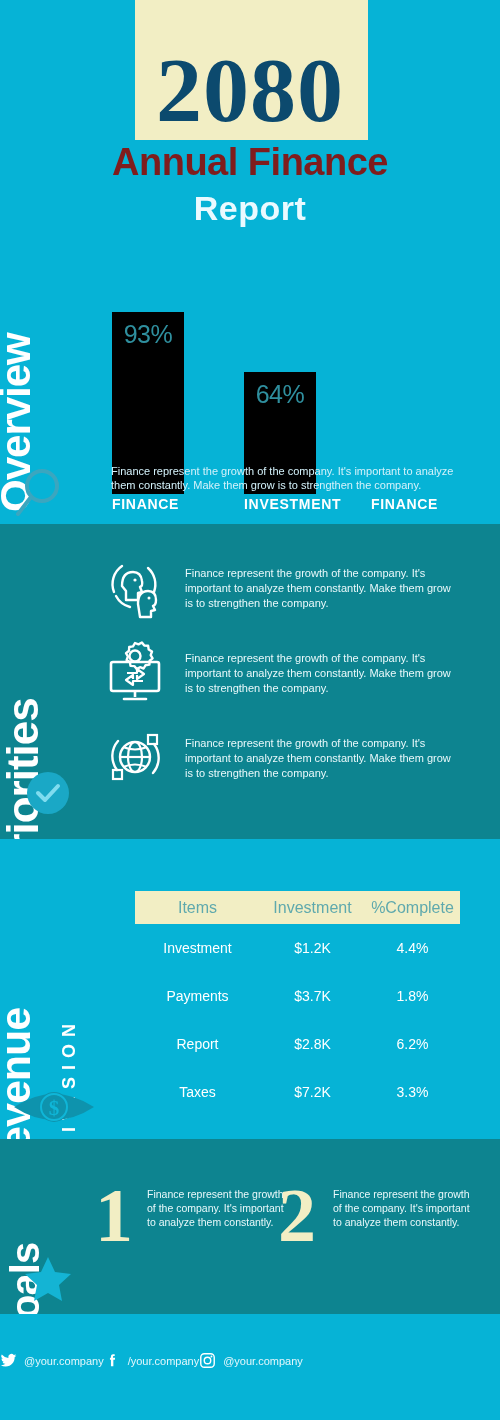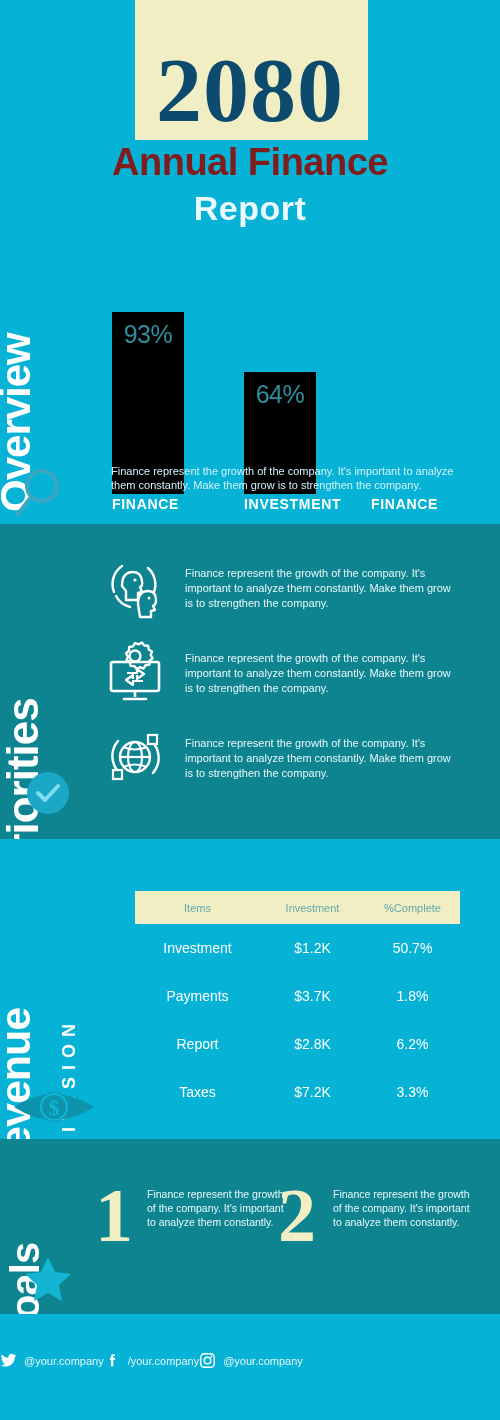--- a/index.html
+++ b/index.html
@@ -100,21 +100,21 @@
 
   
   .revenue { height:300px; }
   .rv-label { left:40px; top:292px; font-size:43px; letter-spacing:-1px; }
   .rv-label2 { left:80px; top:292px; font-size:18px; letter-spacing:7px; }
   .table { position:absolute; left:135px; top:52px; width:325px; }
   .t-head {
     display:flex; background:#f2eec4; height:33px; align-items:center;
   }
   .t-head div {
-    font-size:11px; color:#5fa9ad; text-align:center;
+    font-size:16px; color:#5fa9ad; text-align:center;
   }
   .t-row { display:flex; height:48px; align-items:center; }
   .t-row div {
     font-size:14px; color:#ffffff; text-align:center;
   }
   .c1 { width:125px; }
   .c2 { width:105px; }
   .c3 { width:95px; }
 
   
@@ -270,21 +270,21 @@
     <div class="table">
       <div class="t-head">
         <div class="c1">Items</div>
         <div class="c2">Investment</div>
         <div class="c3">%Complete</div>
       </div>
 
       <div class="t-row">
         <div class="c1">Investment</div>
         <div class="c2">$1.2K</div>
-        <div class="c3">50.7%</div>
+        <div class="c3">4.4%</div>
       </div>
       <div class="t-row">
         <div class="c1">Payments</div>
         <div class="c2">$3.7K</div>
         <div class="c3">1.8%</div>
       </div>
       <div class="t-row">
         <div class="c1">Report</div>
         <div class="c2">$2.8K</div>
         <div class="c3">6.2%</div>

